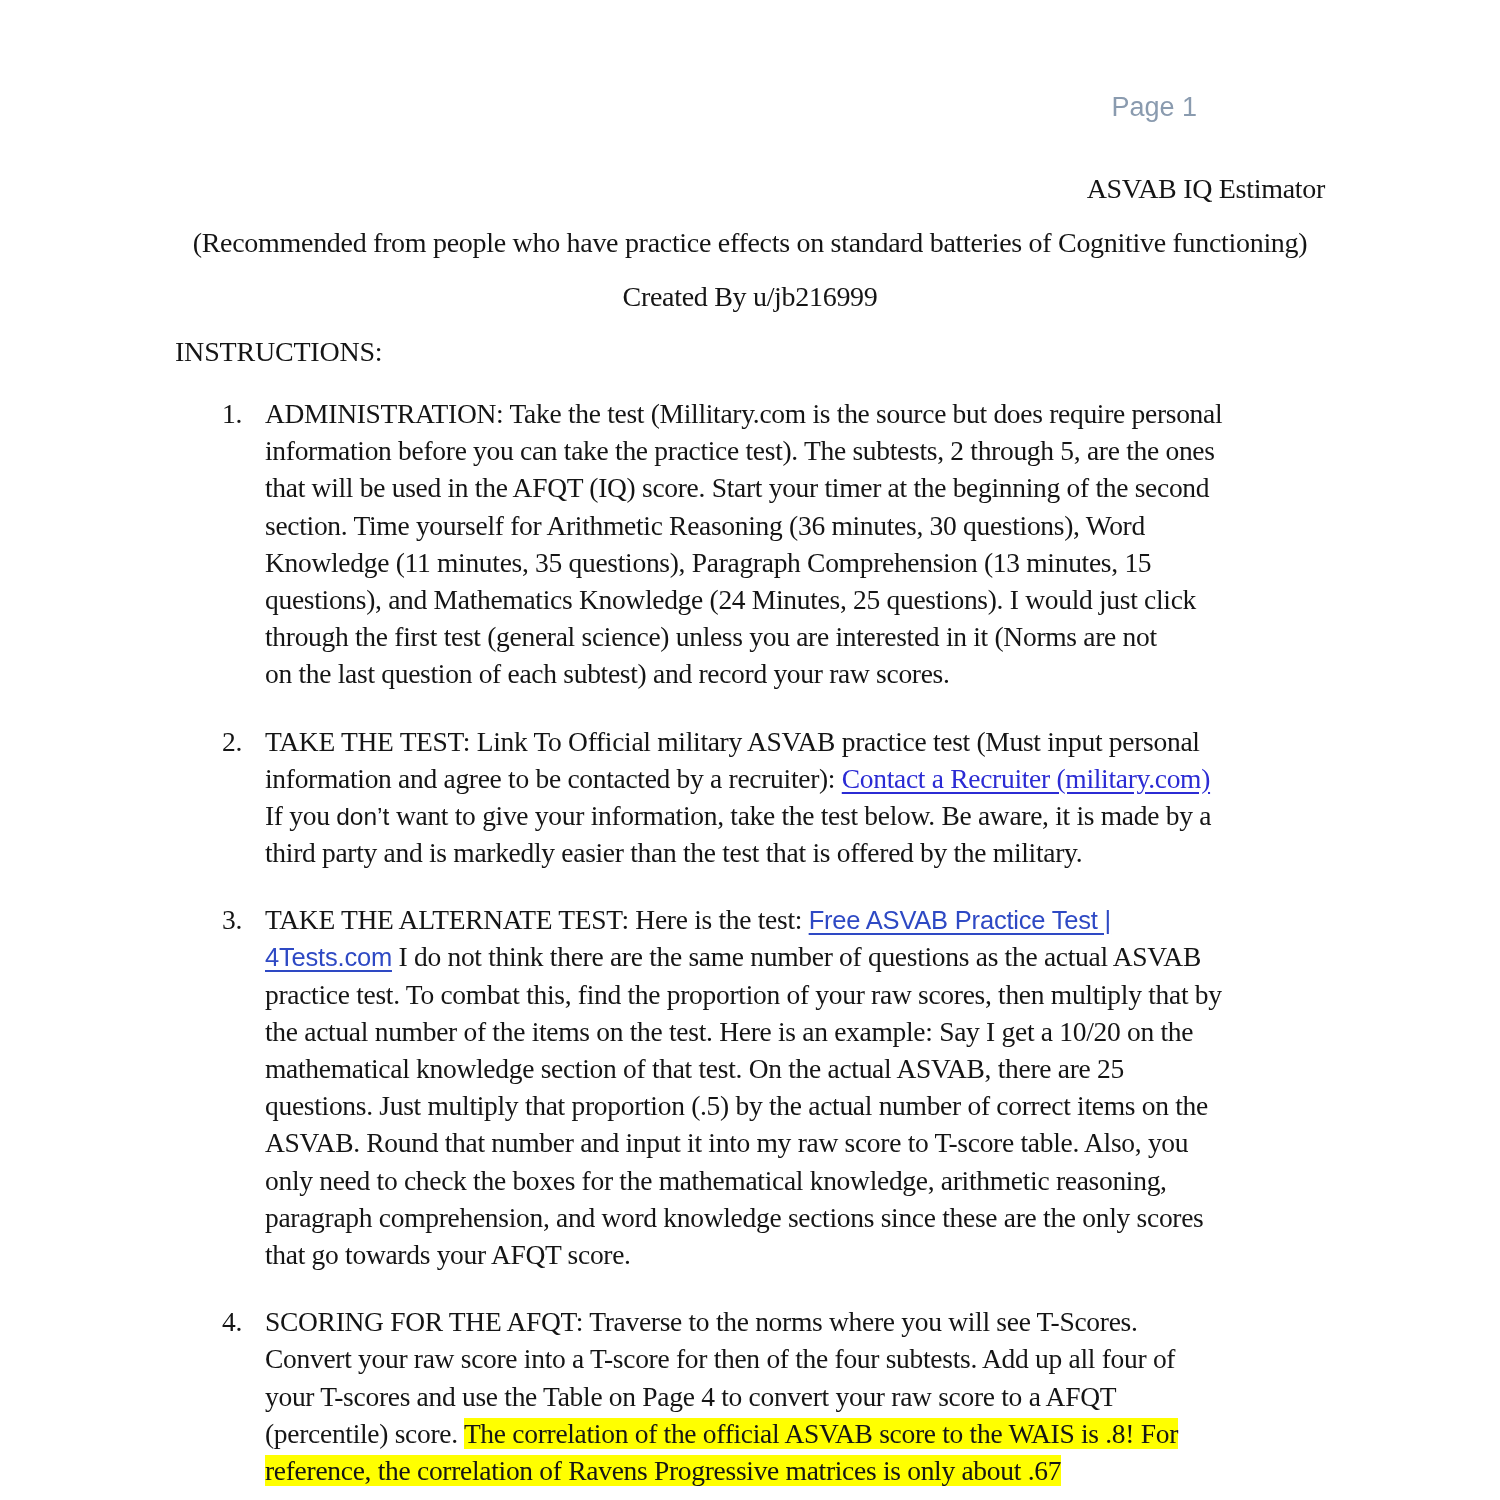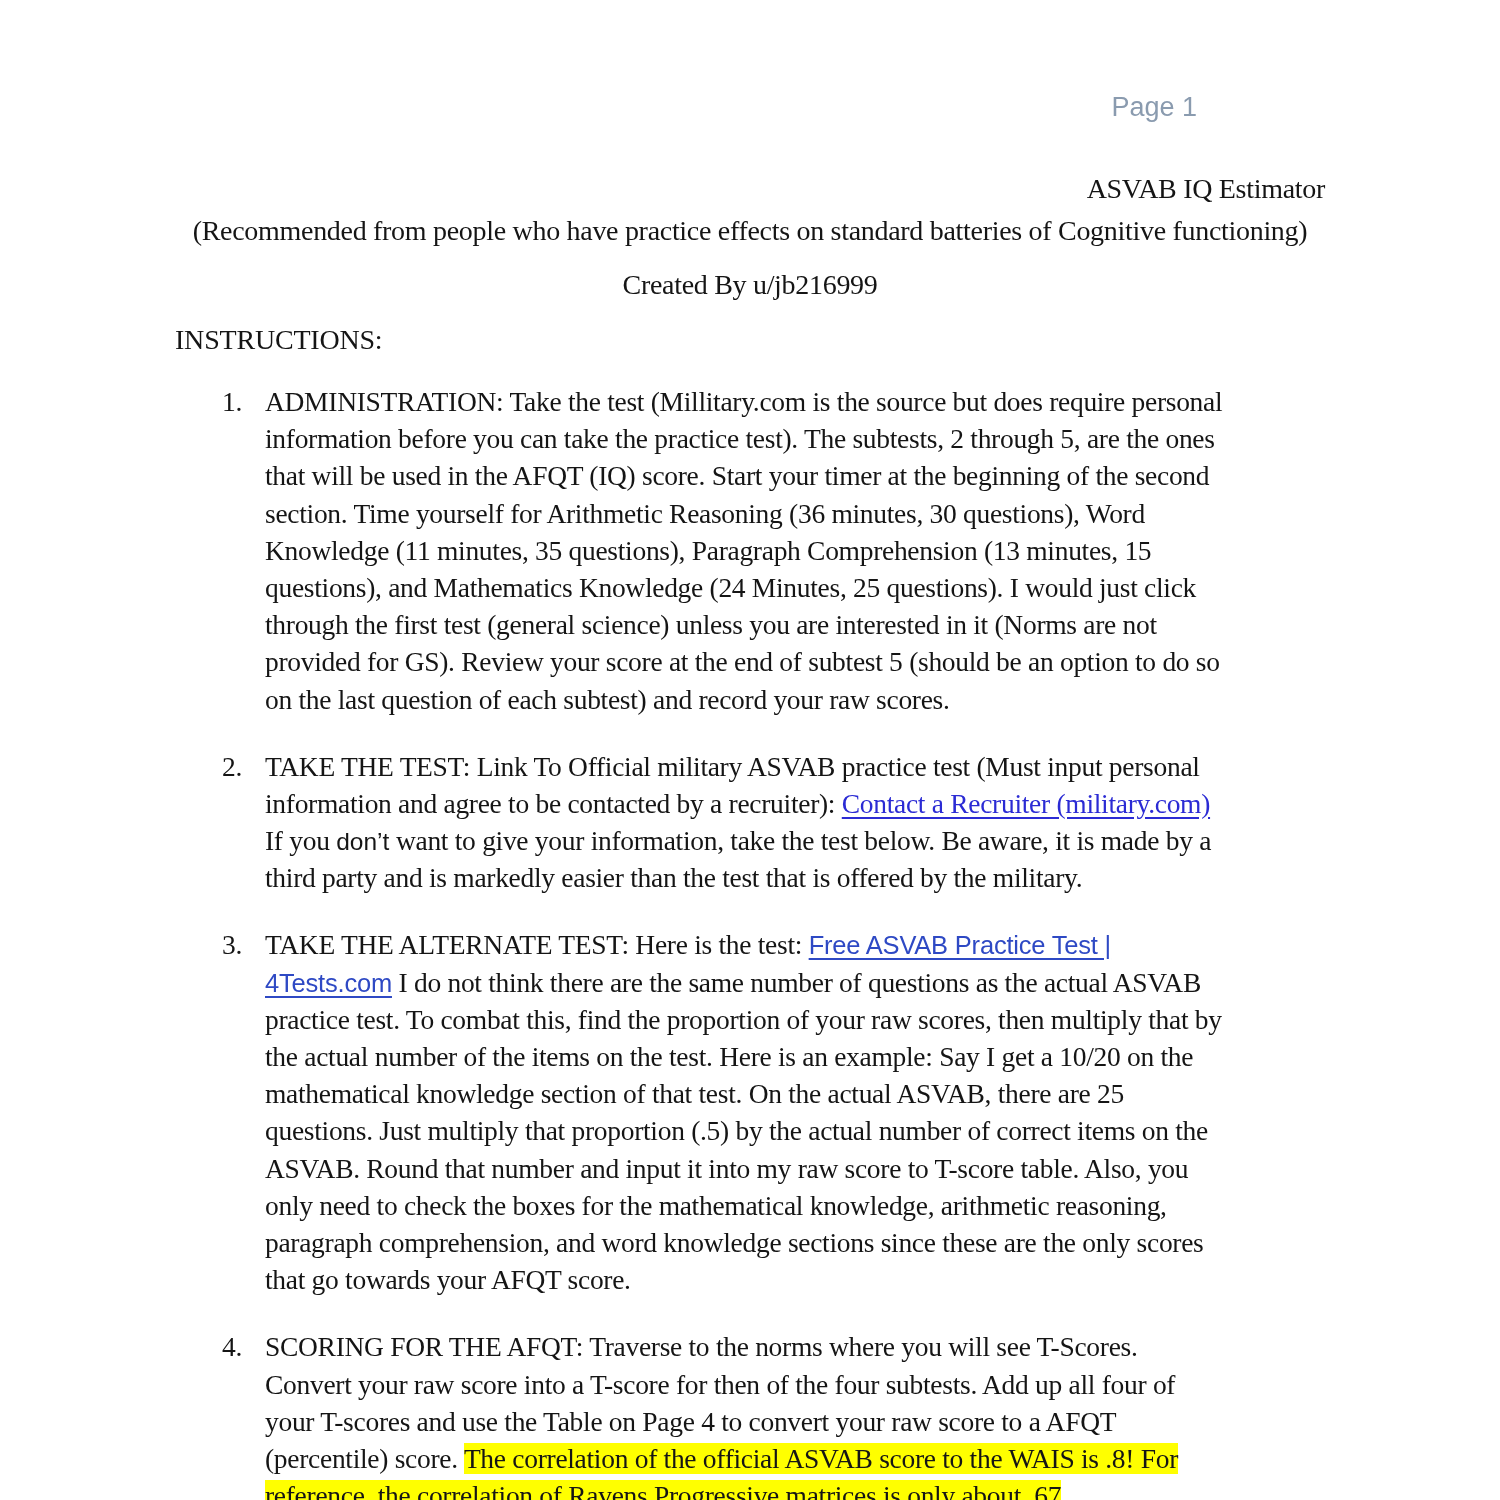--- a/index.html
+++ b/index.html
@@ -19,21 +19,21 @@
     position:absolute;top:92px;right:175px;
     font-family:"Liberation Sans", sans-serif;
     font-size:27px;color:var(--page-num);
   }
   .content{position:absolute;left:175px;top:0;width:1150px;}
   .center-line{
     text-align:center;font-size:28px;line-height:30px;
     letter-spacing:-0.3px;white-space:nowrap;
   }
   .title{margin-top:174px;text-align:right;}
-  .subtitle{margin-top:12px;}
+  .subtitle{margin-top:24px;}
   .author{margin-top:24px;}
   .section-heading{
     margin-top:25px;font-size:28px;line-height:30px;text-align:left;
     letter-spacing:-0.2px;
   }
   .list{margin-top:28px;}
   .item{position:relative;padding-left:90px;margin-bottom:30px;}
   .num{
     position:absolute;left:47px;top:0;
     font-size:27.5px;line-height:37.2px;letter-spacing:-0.3px;
@@ -73,21 +73,20 @@
     <div class="list">
         <div class="item">
           <span class="num">1.</span>
           <div class="line"><span>ADMINISTRATION: Take the test (Millitary.com is the source but does require personal</span></div>
           <div class="line"><span>information before you can take the practice test). The subtests, 2 through 5, are the ones</span></div>
           <div class="line"><span>that will be used in the AFQT (IQ) score. Start your timer at the beginning of the second</span></div>
           <div class="line"><span>section. Time yourself for Arithmetic Reasoning (36 minutes, 30 questions), Word</span></div>
           <div class="line"><span>Knowledge (11 minutes, 35 questions), Paragraph Comprehension (13 minutes, 15</span></div>
           <div class="line"><span>questions), and Mathematics Knowledge (24 Minutes, 25 questions). I would just click</span></div>
           <div class="line"><span>through the first test (general science) unless you are interested in it (Norms are not</span></div>
-          <div class="line"><span>provided for GS). Review your score at the end of subtest 5 (should be an option to do so</span></div>
           <div class="line"><span>on the last question of each subtest) and record your raw scores.</span></div>
         </div>
         <div class="item">
           <span class="num">2.</span>
           <div class="line"><span>TAKE THE TEST: Link To Official military ASVAB practice test (Must input personal</span></div>
           <div class="line"><span>information and agree to be contacted by a recruiter): </span><span class="link-serif">Contact a Recruiter (military.com)</span></div>
           <div class="line"><span>If you </span><span class="inline-sans">don’t</span><span> want to give your information, take the test below. Be aware, it is made by a</span></div>
           <div class="line"><span>third party and is markedly easier than the test that is offered by the military.</span></div>
         </div>
         <div class="item">

